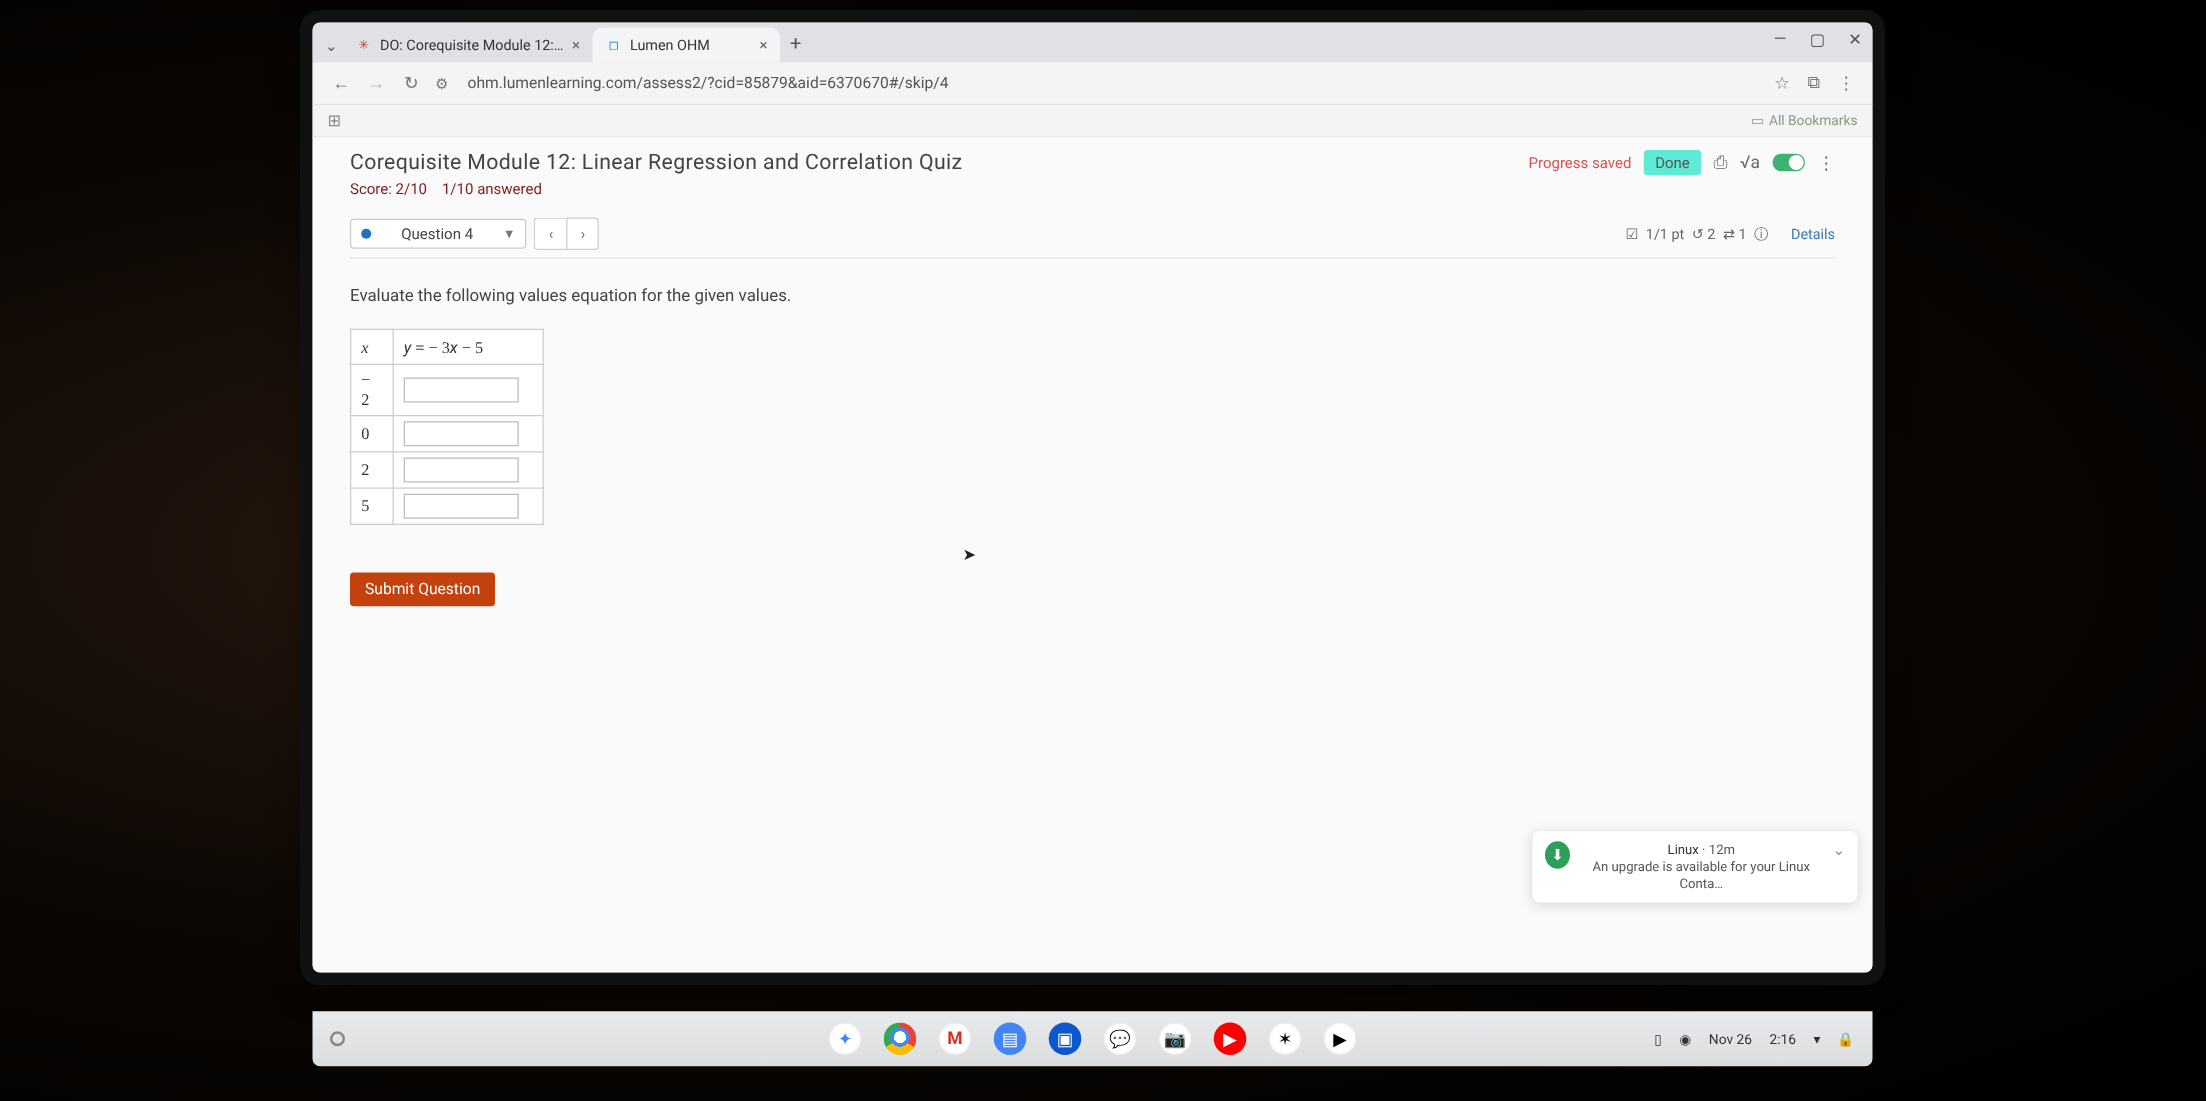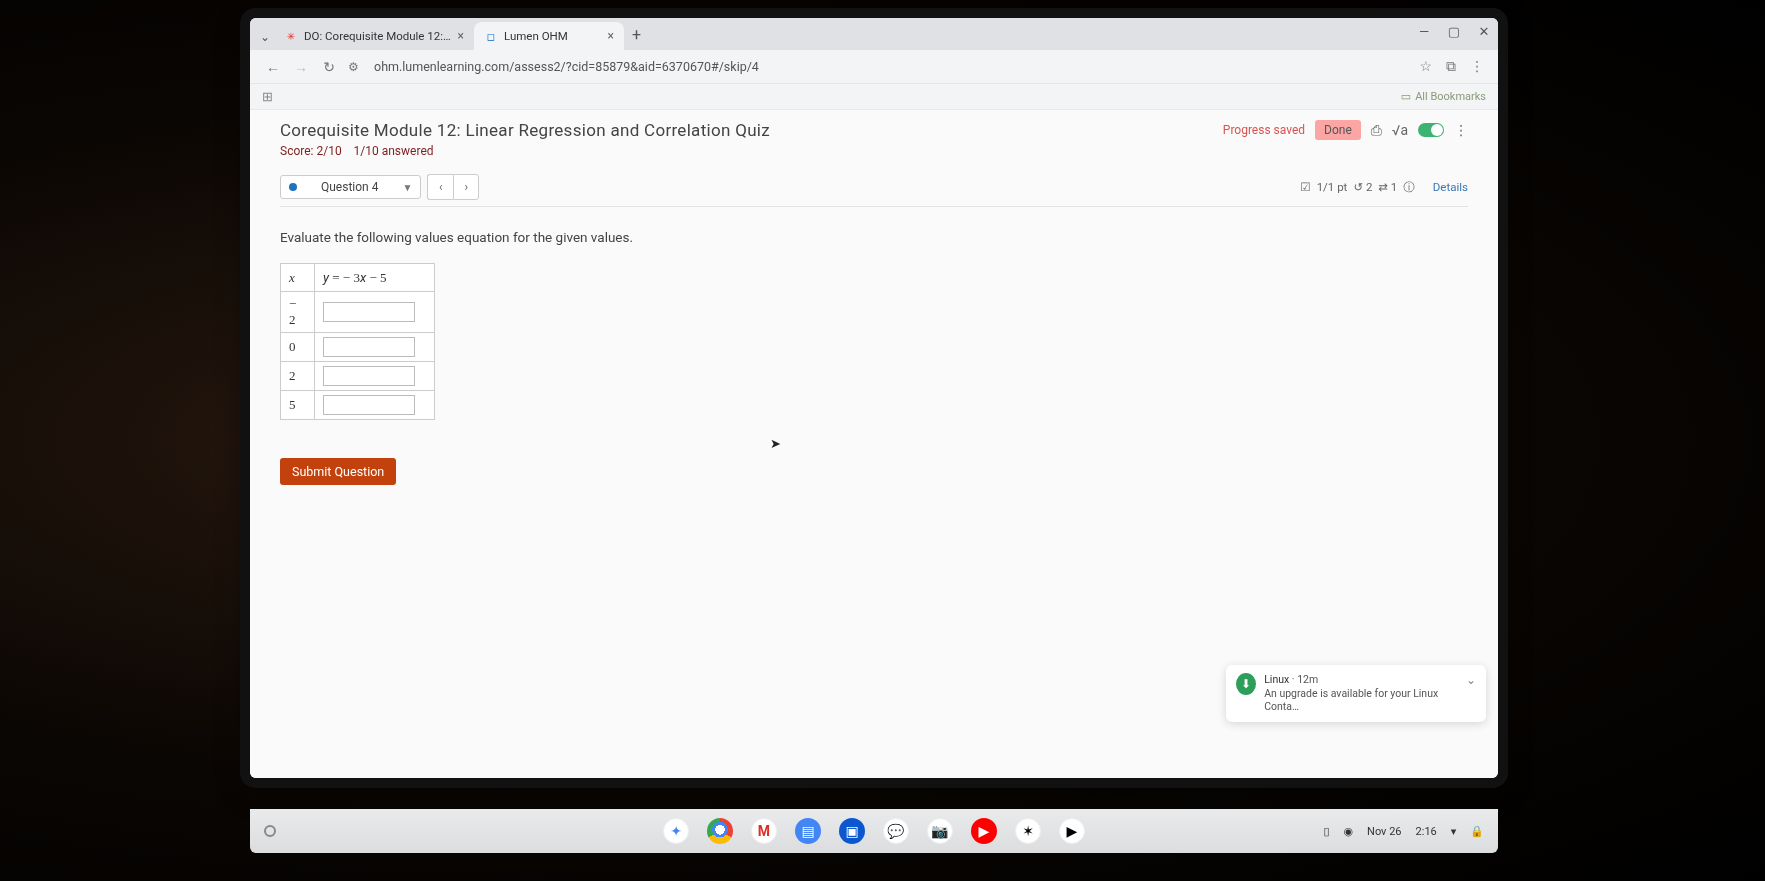--- a/index.html
+++ b/index.html
@@ -66,21 +66,21 @@
 .bmbar .apps { color:#888; font-size:13px; margin-right:auto;}
 .bmbar .allbm { color:#8a9a7a; display:flex; align-items:center; gap:4px;}
 
 .page {
   flex:1; background:#fafafa; padding: 10px 30px 20px 30px; overflow:auto; position:relative;
 }
 .page-head { display:flex; align-items:flex-start; }
 .page-title { font-size:17px; font-weight:400; color:#444; letter-spacing:.3px;}
 .page-head-right { margin-left:auto; display:flex; align-items:center; gap:10px; font-size:12px;}
 .progress-saved { color:#d9534f; }
-.done-btn { background:#fca5a5; padding:3px 9px; border-radius:3px; color:#555; cursor:pointer; font-size:12px;text-align:right;}
+.done-btn { background:#5eead4; padding:3px 9px; border-radius:3px; color:#555; cursor:pointer; font-size:12px;text-align:right;}
 .hicon { color:#666; font-size:14px; cursor:pointer;}
 .toggle { width:26px; height:14px; background:#3cb371; border-radius:7px; position:relative;}
 .toggle::after{content:"";position:absolute;right:1px;top:1px;width:12px;height:12px;background:#fff;border-radius:50%;}
 .score-line { font-size:12px; color:#7f1d1d; margin-top:4px;}
 .qbar { display:flex; align-items:center; gap:6px; margin-top:16px;}
 .qselect {
   display:flex; align-items:center; gap:24px;
   border:1px solid #ccc; background:#fff; padding:4px 8px; font-size:12px; color:#444;
   border-radius:3px; cursor:pointer; min-width:140px;
 }
@@ -111,21 +111,21 @@
 }
 
 .cursor-arrow{position:absolute; left:520px; top:326px; font-size:13px; color:#222;}
 
 .notif{
   position:absolute; right:12px; bottom:56px; width:260px; background:#fff;
   border-radius:6px; box-shadow:0 2px 10px rgba(0,0,0,.15);
   padding:8px 10px; display:flex; gap:8px; align-items:flex-start;
 }
 .notif .nicon{width:22px;height:22px;border-radius:50%;background:#2e9e5b;color:#fff;display:flex;align-items:center;justify-content:center;font-size:12px;}
-.notif .ntxt{font-size:10.5px;color:#555;line-height:1.3;}
+.notif .ntxt{font-size:10.5px;color:#555;line-height:1.3;text-align:center;}
 .notif .ntitle{color:#333;}
 .notif .nchev{margin-left:auto;color:#888;font-size:12px;cursor:pointer;}
 
 .shelf{
   position:absolute; left:250px; bottom:28px; width:1248px; height:44px;
   background:linear-gradient(#e9eaec,#dcddde);
   display:flex; align-items:center; padding:0 14px;
   border-radius:0 0 6px 6px;
 }
 .shelf .launcher{width:12px;height:12px;border:2px solid #888;border-radius:50%;cursor:pointer;}

